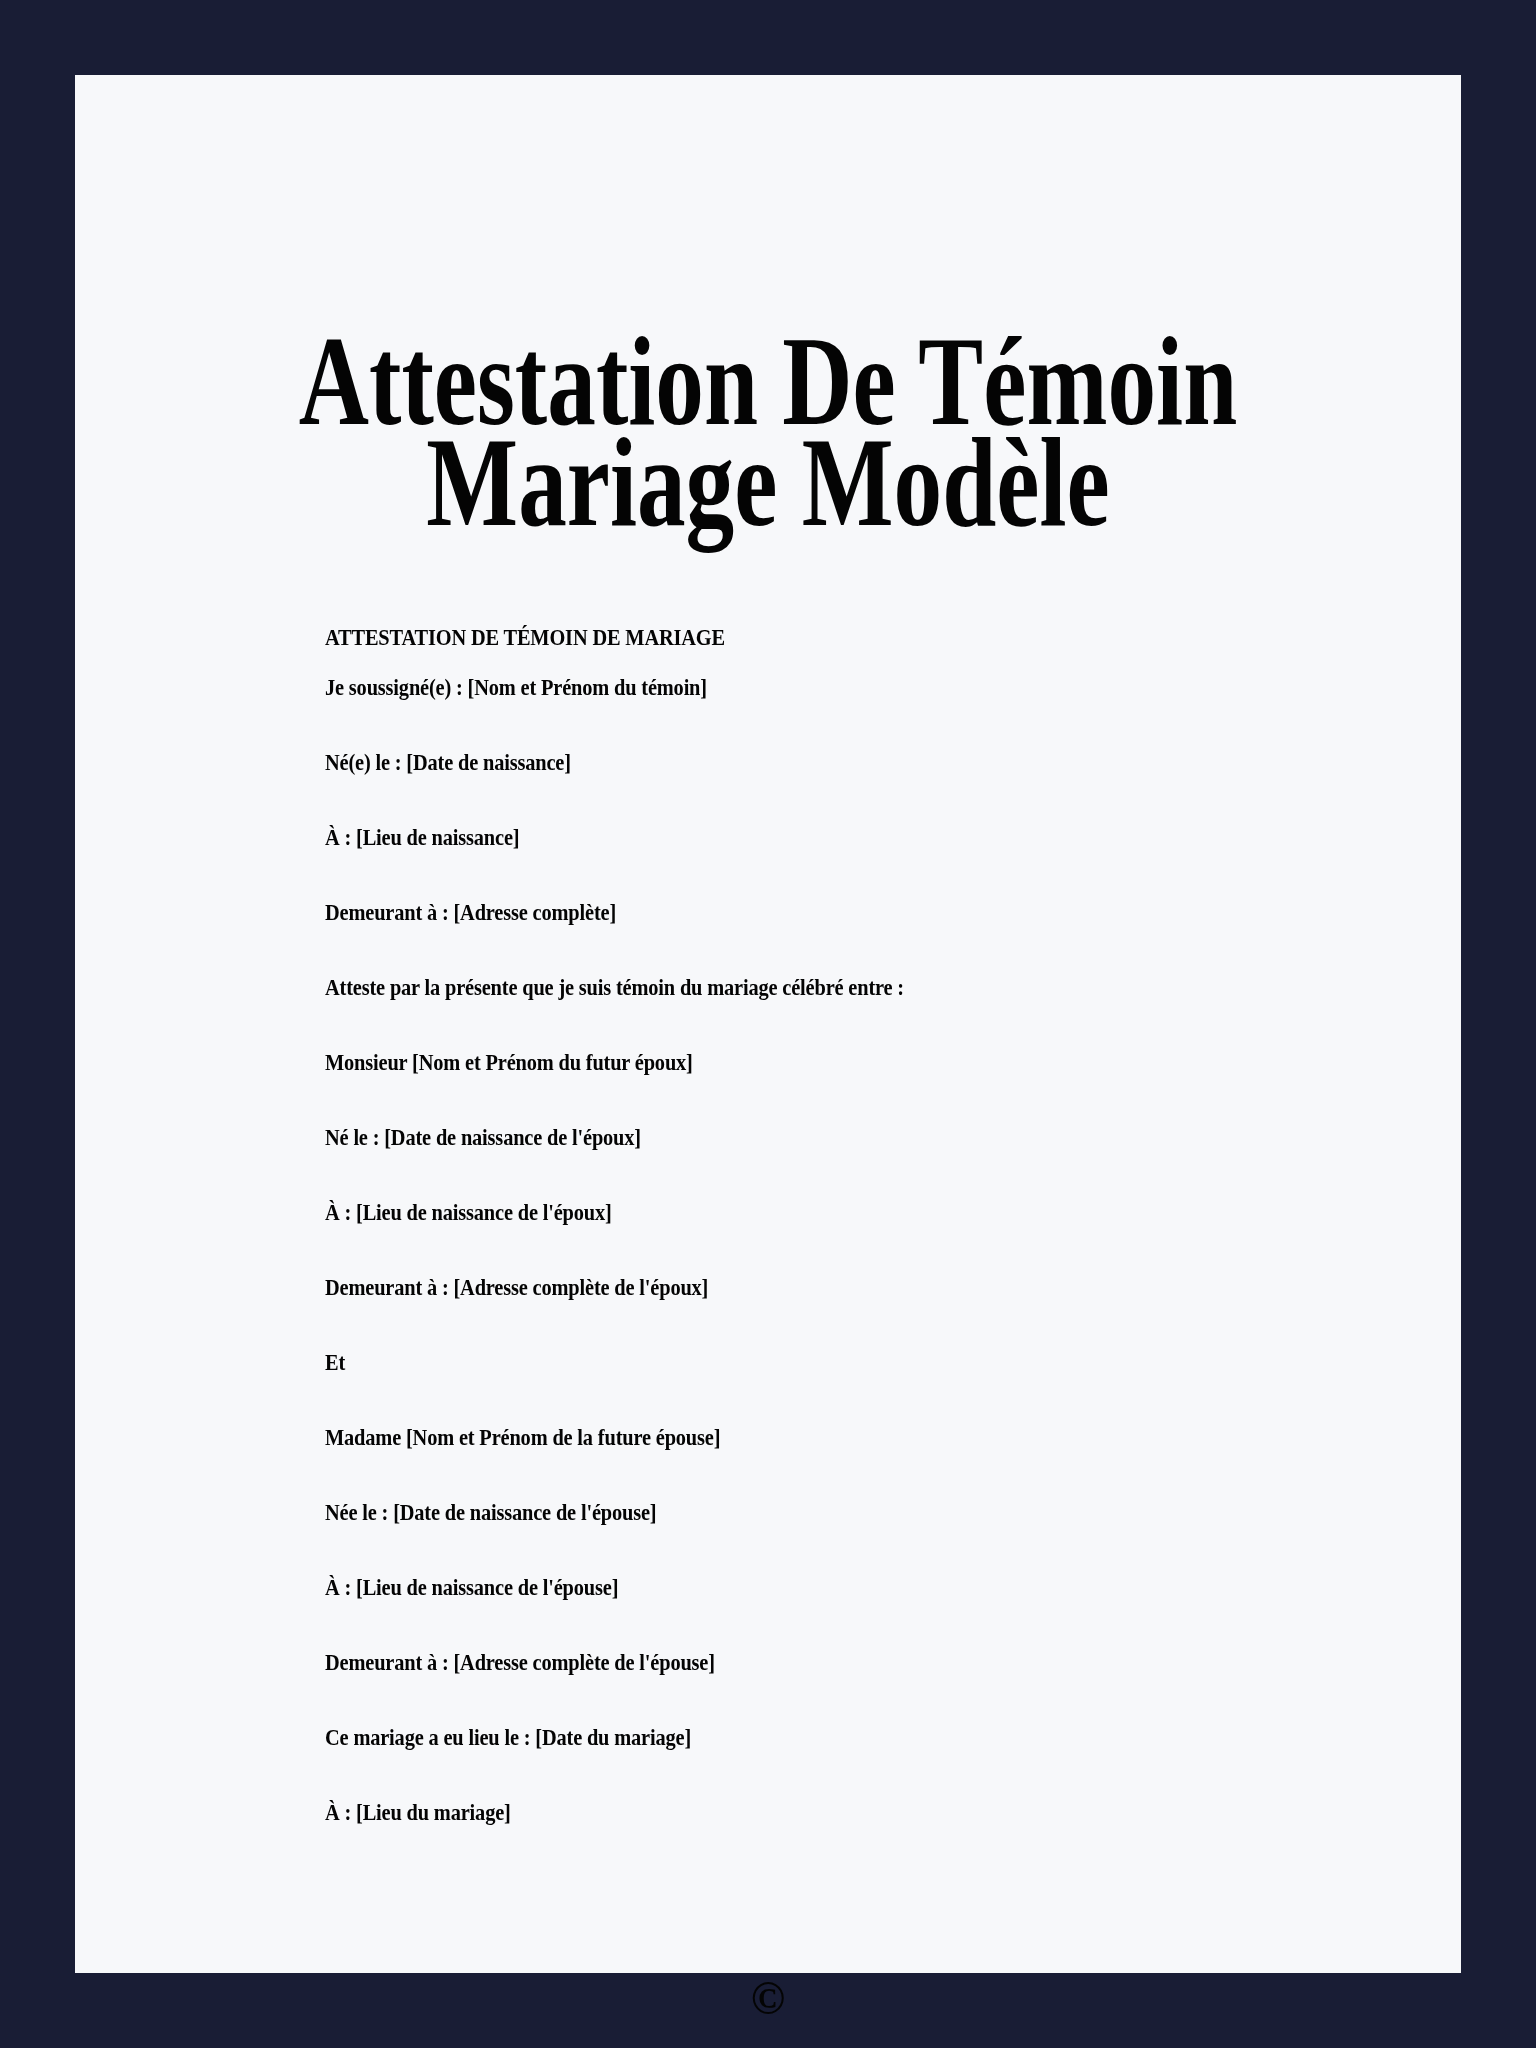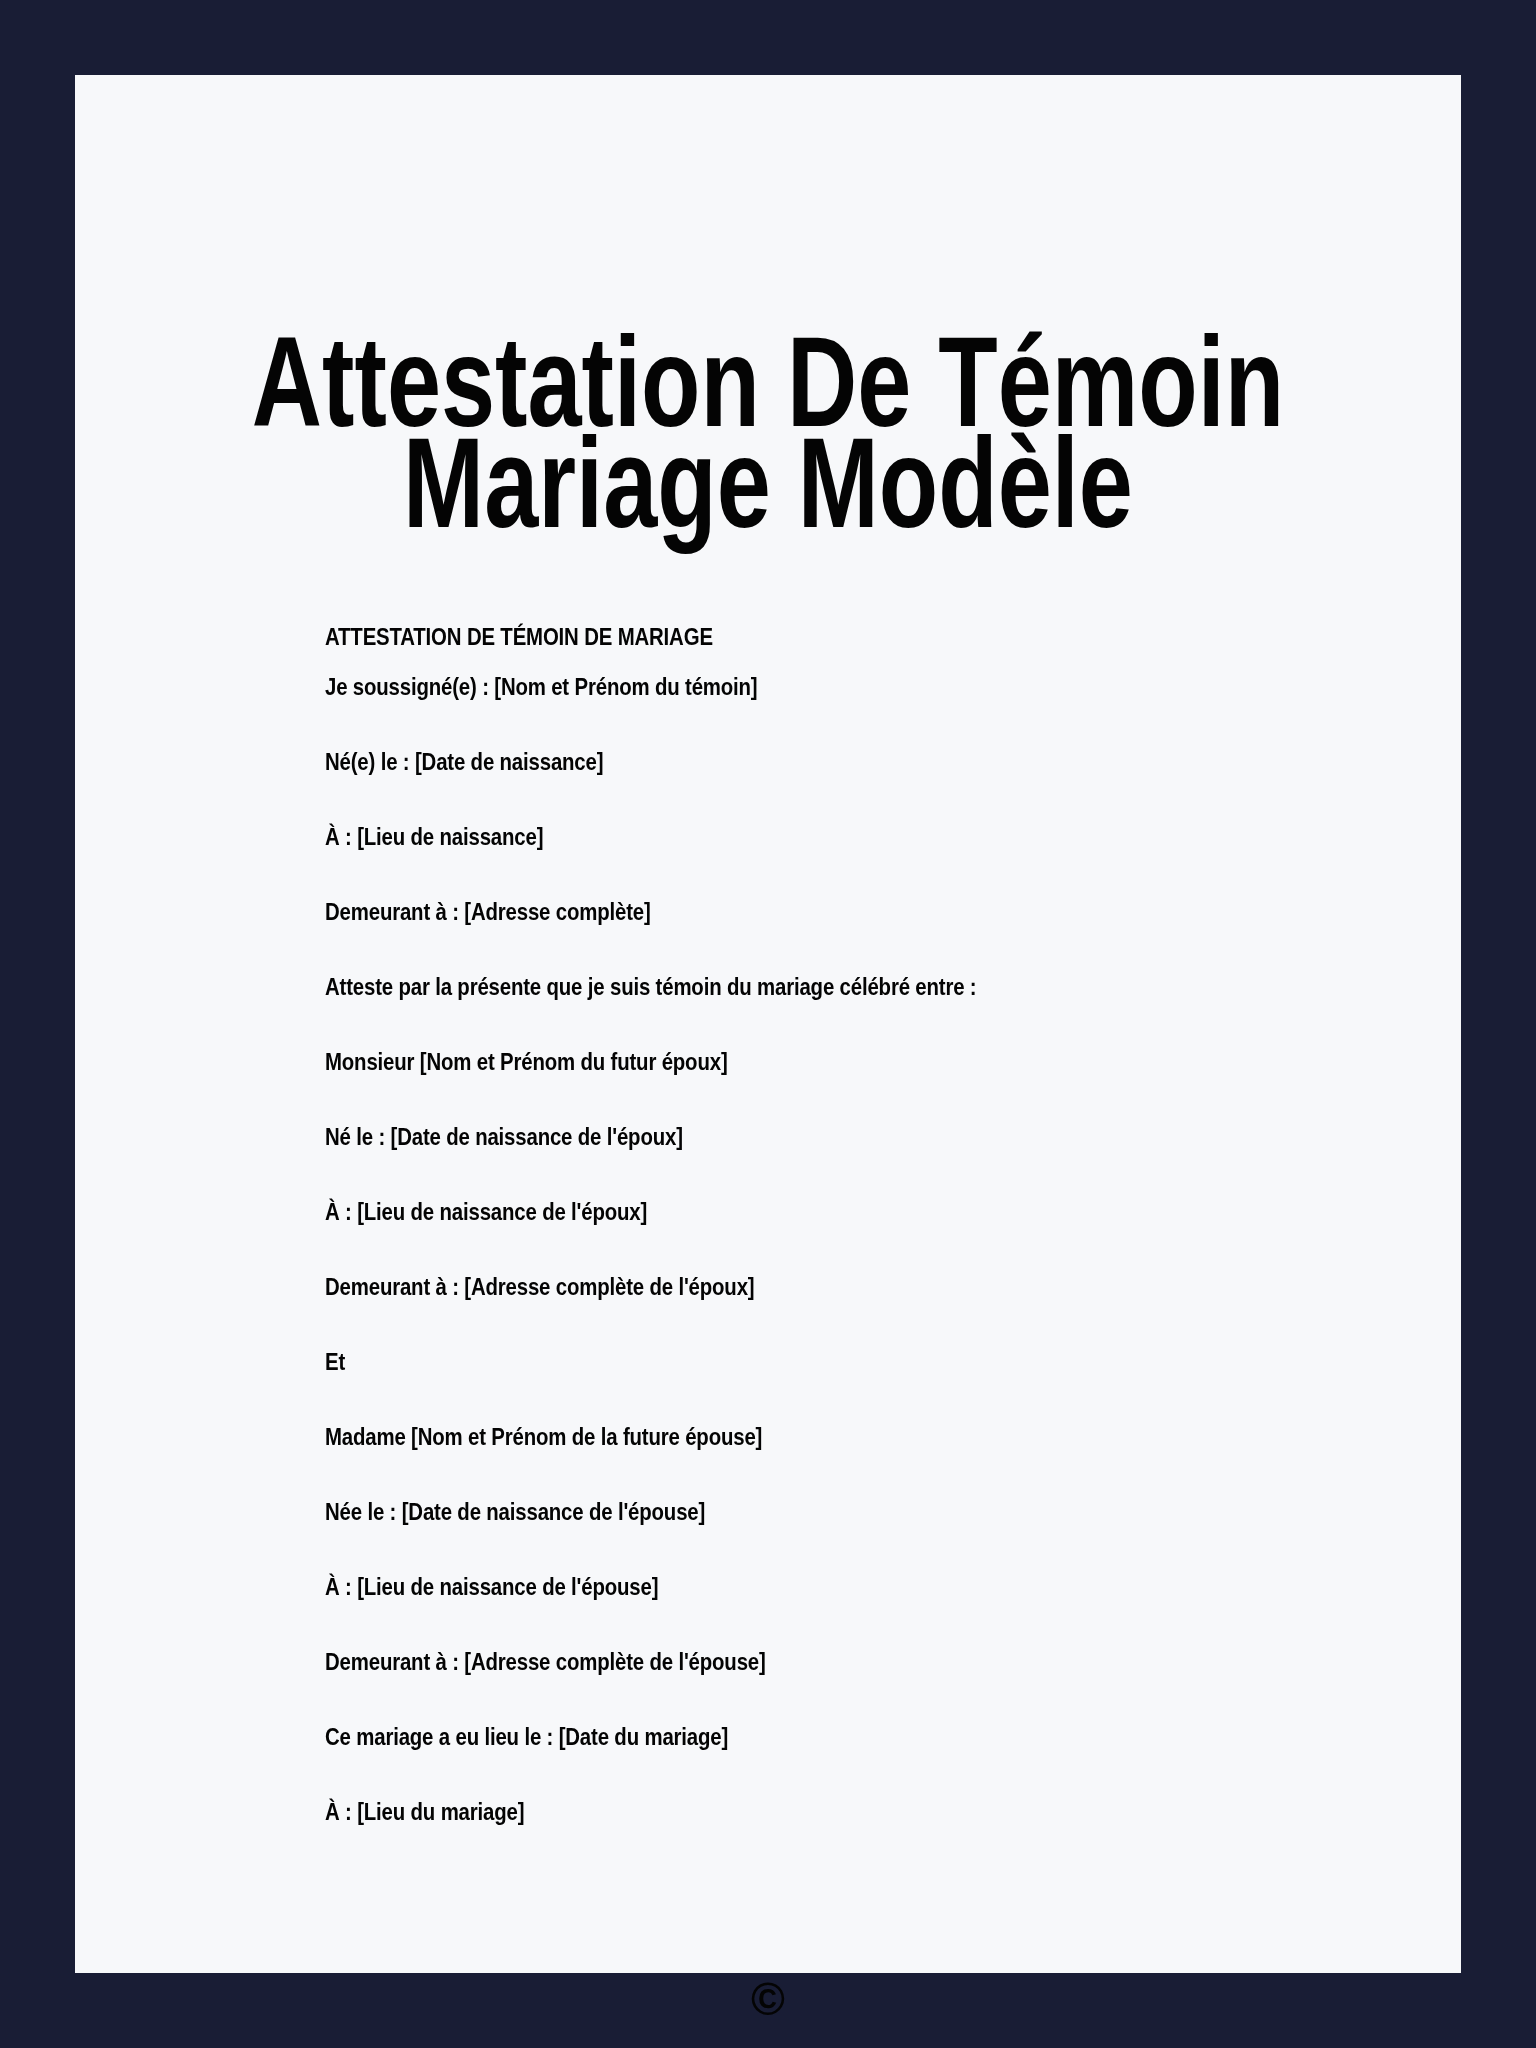--- a/index.html
+++ b/index.html
@@ -12,20 +12,21 @@
   body{
     background:var(--bg);
     font-family:"Liberation Sans","DejaVu Sans",sans-serif;
     position:relative;
     overflow:hidden;
   }
   .frame{
     position:absolute;
     inset:0;
     background:var(--bg);
+    font-family:Liberation Serif, serif;
   }
   .paper{
     position:absolute;
     left:75px;
     top:75px;
     right:75px;
     bottom:75px;
     background:var(--paper);
   }
   .page-title{

